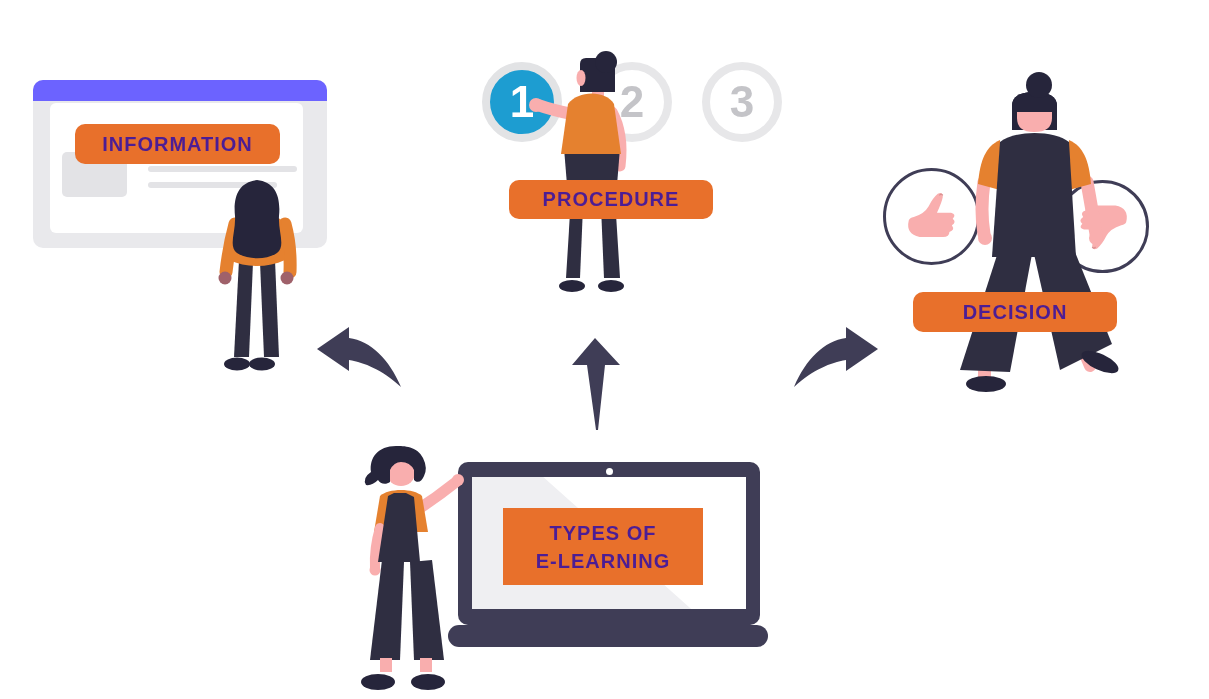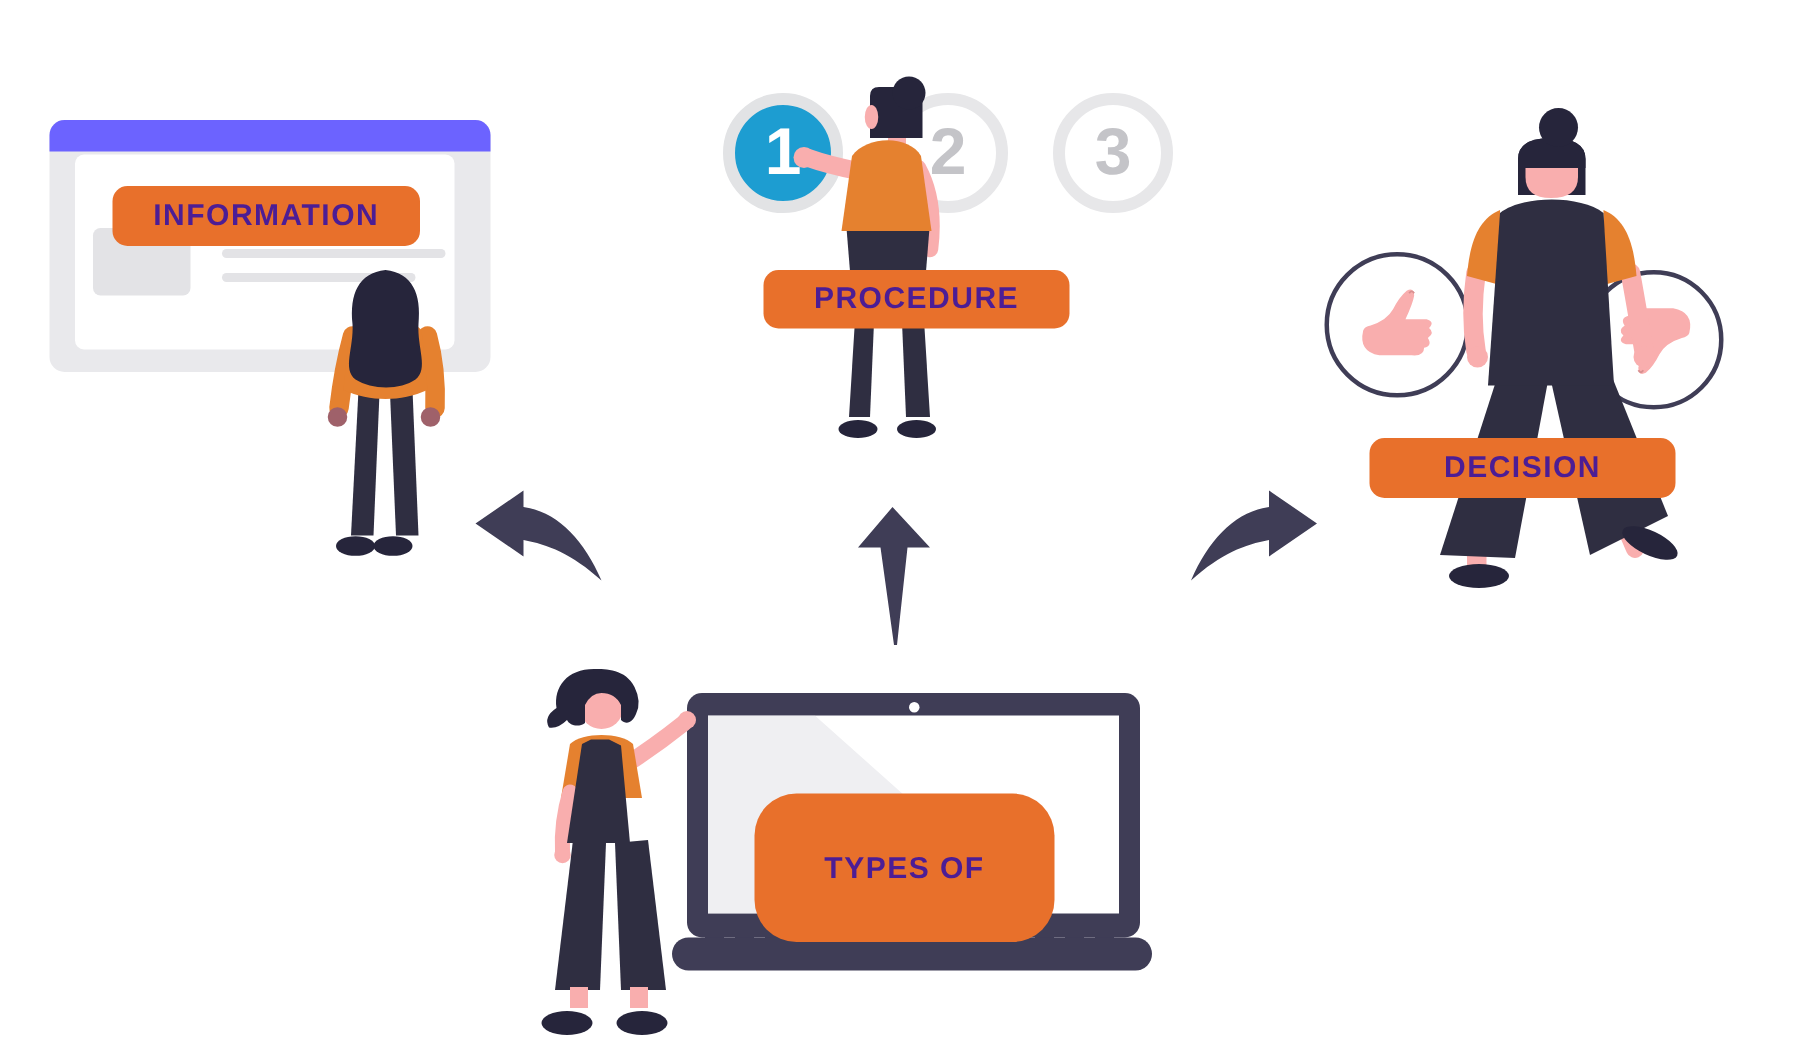--- a/index.html
+++ b/index.html
@@ -6,21 +6,21 @@
   .stage{position:relative;width:1209px;height:699px;background:#ffffff;overflow:hidden;
          font-family:"Liberation Sans",sans-serif;}
 
   
   .badge{position:absolute;display:flex;flex-direction:column;align-items:center;justify-content:center;
          background:#e8702b;color:#4c1d95;font-weight:700;border-radius:10px;letter-spacing:1px;
          font-size:20px;text-align:center;z-index:30;}
   .badge-info{left:75px;top:124px;width:205px;height:40px;}
   .badge-procedure{left:509px;top:180px;width:204px;height:39px;}
   .badge-decision{left:913px;top:292px;width:204px;height:40px;}
-  .badge-root{left:503px;top:529px;width:200px;height:99px;border-radius:28px;line-height:28px;}
+  .badge-root{left:503px;top:508px;width:200px;height:77px;border-radius:0;line-height:28px;}
 
   
   .browser{position:absolute;left:33px;top:80px;width:294px;height:168px;background:#e9e9ec;
            border-radius:10px;z-index:1;}
   .browser-bar{position:absolute;left:0;top:0;width:294px;height:21px;background:#6c63ff;
                border-radius:10px 10px 0 0;}
   .browser-card{position:absolute;left:17px;top:23px;width:253px;height:130px;background:#fff;border-radius:6px;}
   .thumb{position:absolute;left:12px;top:49px;width:65px;height:45px;background:#e3e3e6;border-radius:5px;}
   .tline{position:absolute;height:6px;background:#e3e3e6;border-radius:3px;}
   .tline-1{left:98px;top:63px;width:149px;}
@@ -160,20 +160,21 @@
     <div class="laptop-screen">
       <span class="camera"></span>
       <div class="screen-inner"></div>
     </div>
     <div class="laptop-teeth"></div>
     <div class="laptop-base"></div>
   </div>
 
   <div class="badge badge-root">
     <span>TYPES OF</span>
+    <span>E-LEARNING</span>
   </div>
 
   <svg class="person person-presenter" viewBox="0 0 110 252" xmlns="http://www.w3.org/2000/svg">
     <path d="M58,72 Q80,58 100,42" stroke="#f9aeae" stroke-width="11" stroke-linecap="round" fill="none"></path>
     <circle cx="102" cy="40" r="6" fill="#f9aeae"></circle>
     <ellipse cx="45" cy="33" rx="14" ry="13" fill="#f9aeae"></ellipse>
     <path d="M40,6 C22,6 13,18 15,32 Q6,38 10,45 Q16,46 22,40 C24,44 30,45 34,42 L34,30 Q38,22 45,22 Q54,22 58,30 L58,40 C62,44 66,41 68,36 Q72,28 67,18 C61,6 48,6 40,6 Z" fill="#26253b"></path>
     <path d="M24,56 C32,48 58,48 66,56 L72,92 L18,92 Z" fill="#e5812f"></path>
     <path d="M24,88 Q18,108 19,128" stroke="#f9aeae" stroke-width="10" stroke-linecap="round" fill="none"></path>
     <circle cx="19" cy="130" r="5.5" fill="#f9aeae"></circle>

